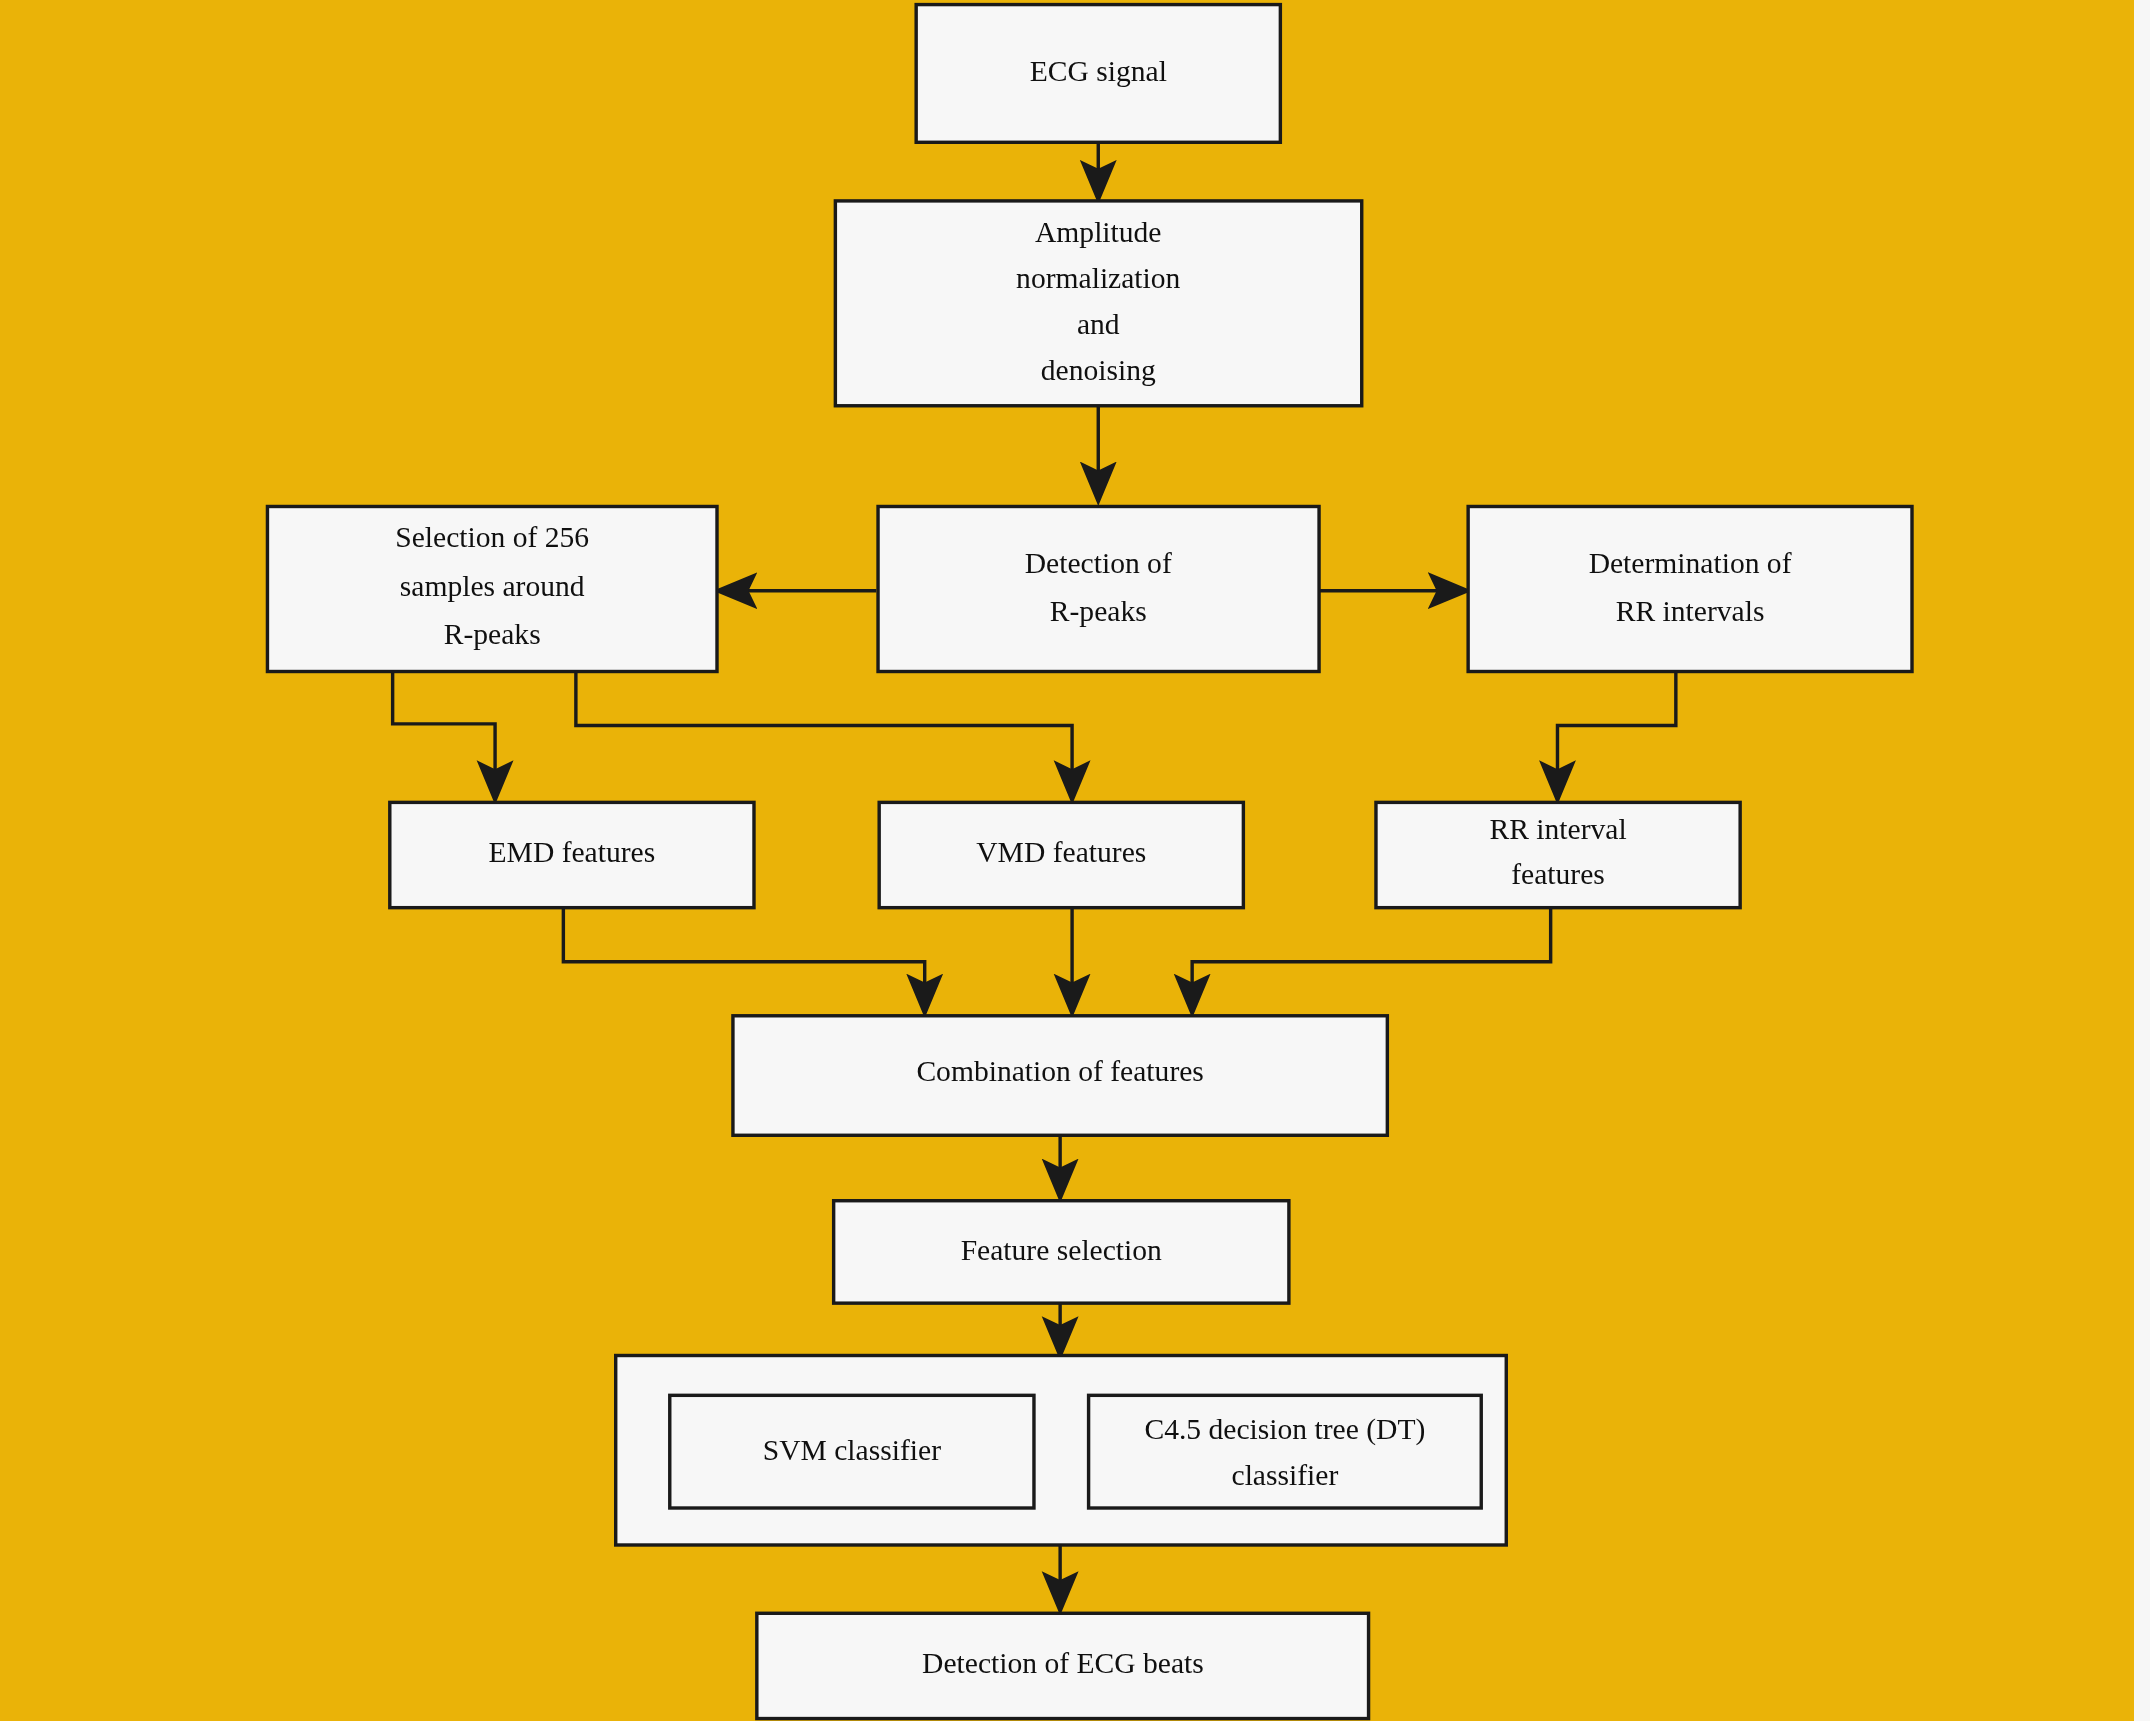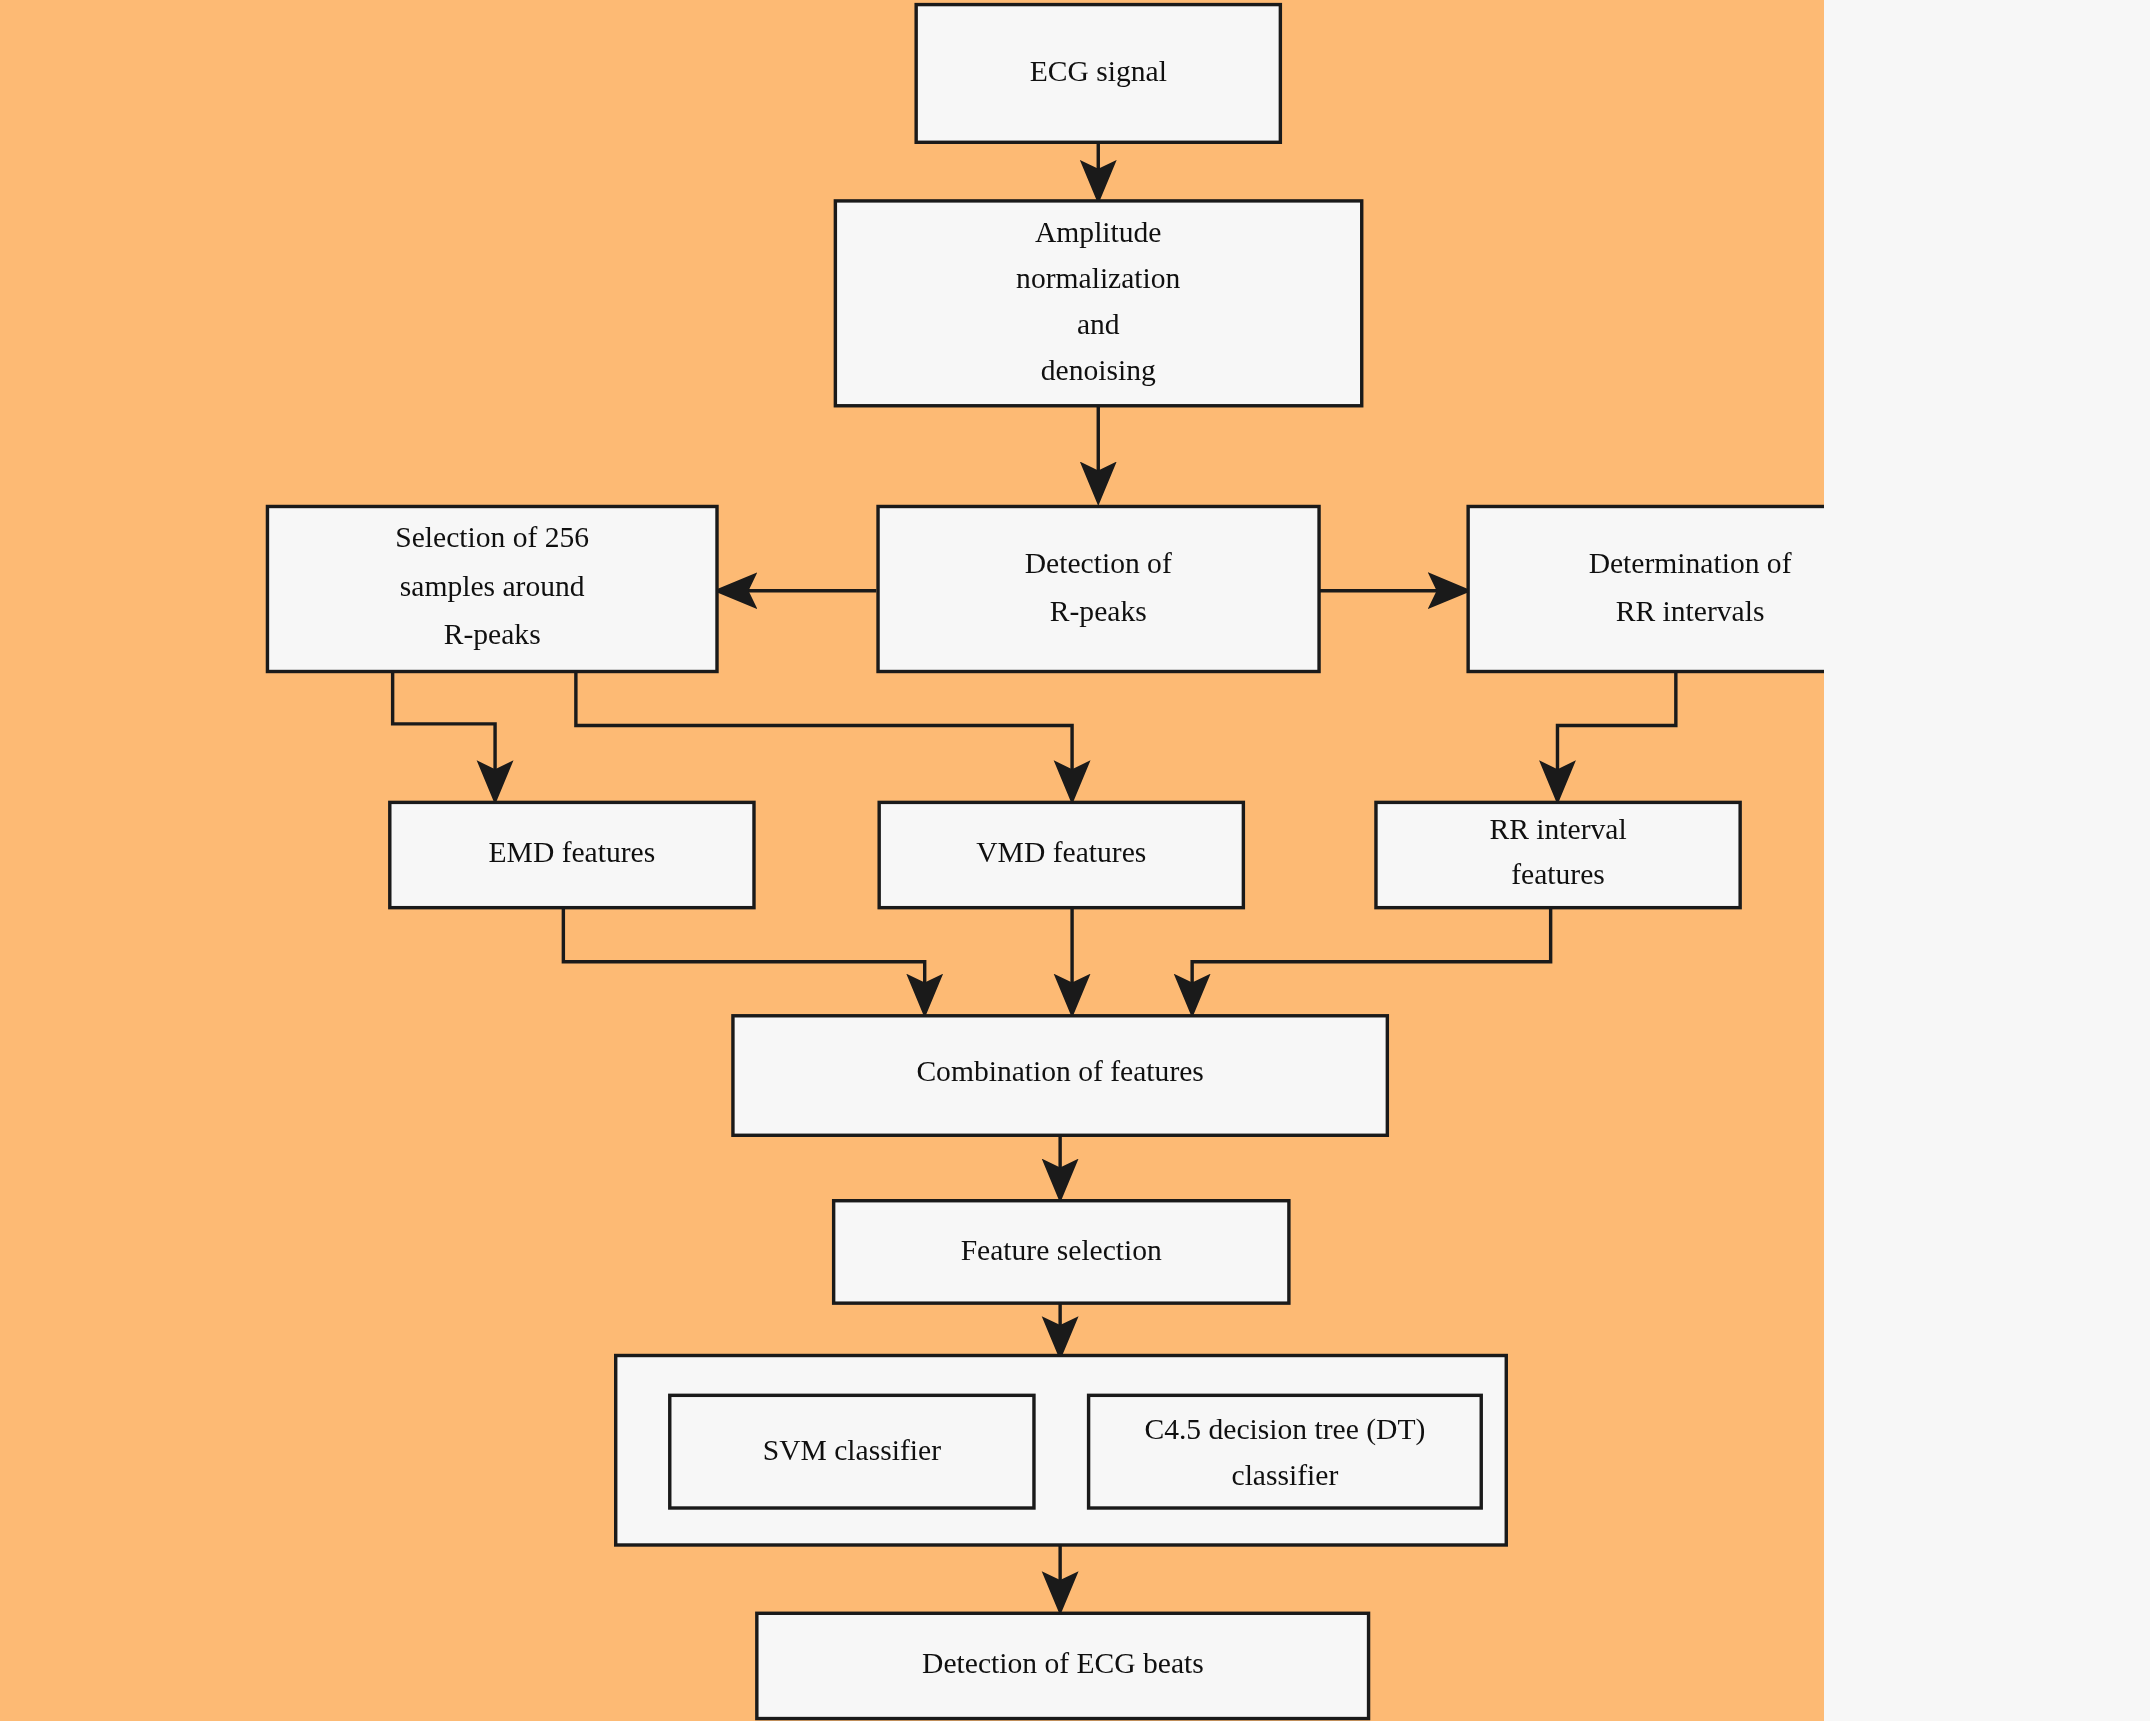--- a/index.html
+++ b/index.html
@@ -2,23 +2,23 @@
 <html style="font-size:9px"><head>
 <meta charset="utf-8">
 <style>
   html, body {
     margin: 0;
     padding: 0;
     background: #f7f7f7;
   }
   #canvas-wrap {
     position: relative;
-    width: 1824px;
+    width: 2134px;
     height: 1722px;
-    background: #fdba74;
+    background: #eab308;
     overflow: hidden;
   }
   svg#flow {
     position: absolute;
     top: 0;
     left: 0;
     width: 2151px;
     height: 1722px;
     display: block;
   }

